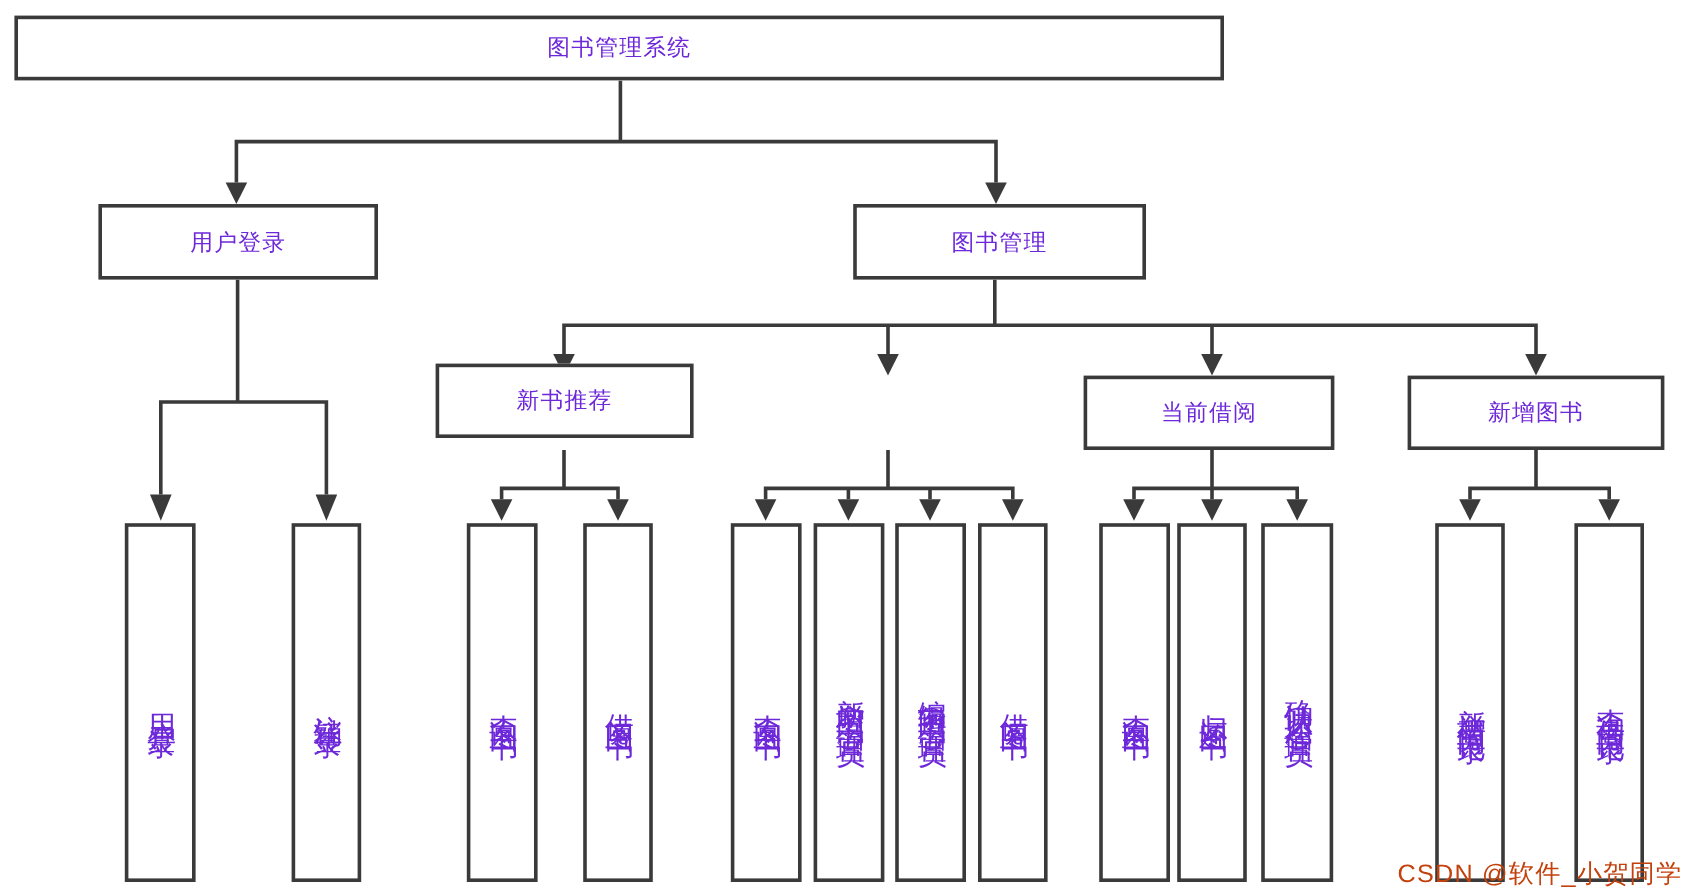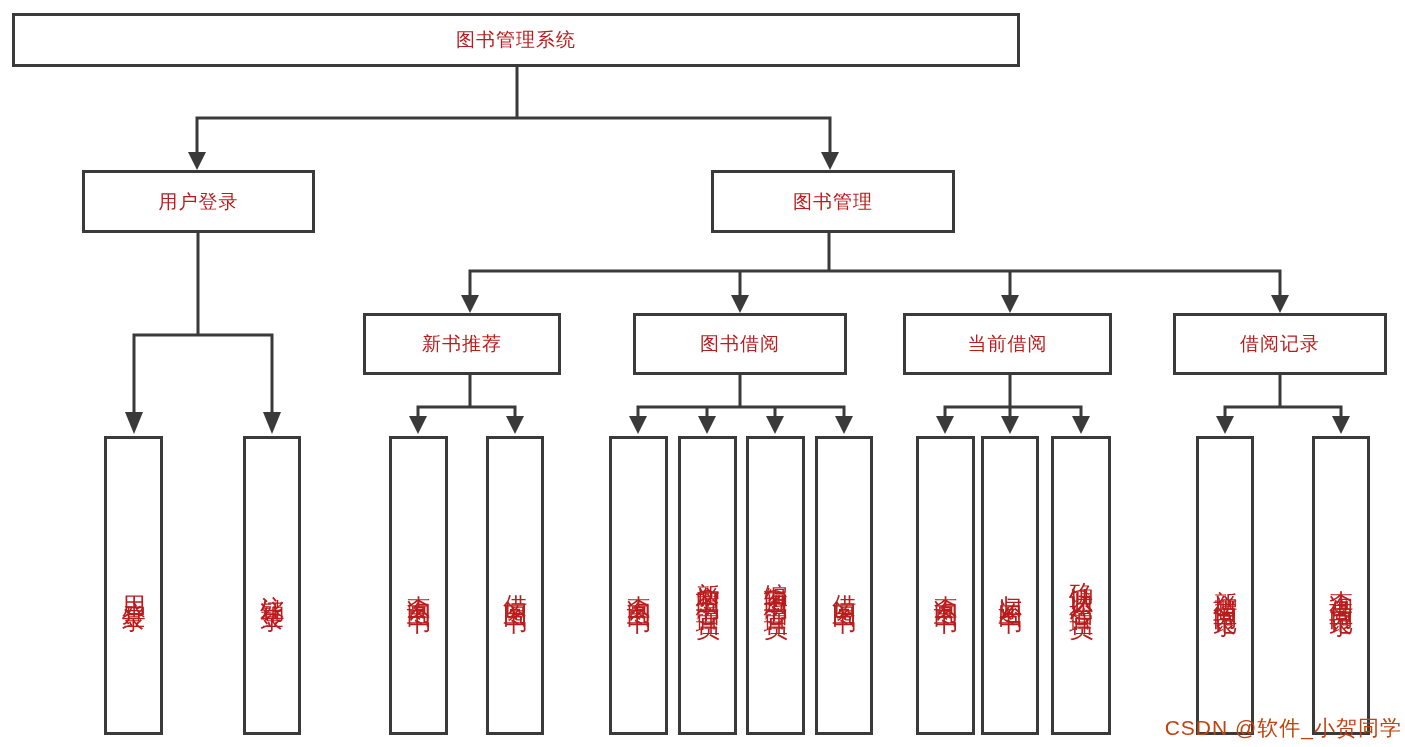--- a/index.html
+++ b/index.html
@@ -9,21 +9,21 @@
     font-family: "Liberation Sans", sans-serif;
     position: relative; overflow: hidden;
   }
   #canvas { position: absolute; left: 0; top: 0; width: 1405px; height: 747px; background: #ffffff; }
   svg.wires { position: absolute; left: 0; top: 0; }
   .node {
     position: absolute;
     border: 3px solid #3a3a3a;
     background: #ffffff;
     display: flex; align-items: center; justify-content: center;
-    color: #b91c1c;
+    color: #6d28d9;
   }
   .hnode { font-size: 19px; letter-spacing: 1px; }
   .vnode {
     writing-mode: vertical-rl;
     text-orientation: mixed;
     font-size: 24px;
     letter-spacing: 5px;
     line-height: 1.1;
   }
   .watermark {
@@ -74,24 +74,23 @@
       <polygon points="1216,416 1234,416 1225,434"></polygon>
       <polygon points="1332,416 1350,416 1341,434"></polygon>
     </g>
   </svg>
 
   <div class="node hnode" style="left:12px; top:13px; width:1008px; height:54px;">图书管理系统</div>
 
   <div class="node hnode" style="left:82px; top:170px; width:233px; height:63px;">用户登录</div>
   <div class="node hnode" style="left:711px; top:170px; width:244px; height:63px;">图书管理</div>
 
-  <div class="node hnode" style="left:363px; top:313px; width:198px; height:62px;">新书推荐</div>
-  <div class="node hnode" style="left:633px; top:313px; width:214px; height:62px;">图书借阅</div>
+  <div class="node hnode" style="left:363px; top:303px; width:215px; height:62px;">新书推荐</div>
   <div class="node hnode" style="left:903px; top:313px; width:209px; height:62px;">当前借阅</div>
-  <div class="node hnode" style="left:1173px; top:313px; width:214px; height:62px;">借阅记录</div>
+  <div class="node hnode" style="left:1173px; top:313px; width:214px; height:62px;">新增图书</div>
 
   <div class="node vnode" style="left:104px; top:436px; width:59px; height:299px;">用户登录</div>
   <div class="node vnode" style="left:243px; top:436px; width:58px; height:299px;">注销登录</div>
 
   <div class="node vnode" style="left:389px; top:436px; width:59px; height:299px;">查询图书</div>
   <div class="node vnode" style="left:486px; top:436px; width:58px; height:299px;">借阅图书</div>
 
   <div class="node vnode" style="left:609px; top:436px; width:59px; height:299px;">查询图书</div>
   <div class="node vnode" style="left:678px; top:436px; width:59px; height:299px;">新增图书（管理员）</div>
   <div class="node vnode" style="left:746px; top:436px; width:59px; height:299px;">编辑图书（管理员）</div>

